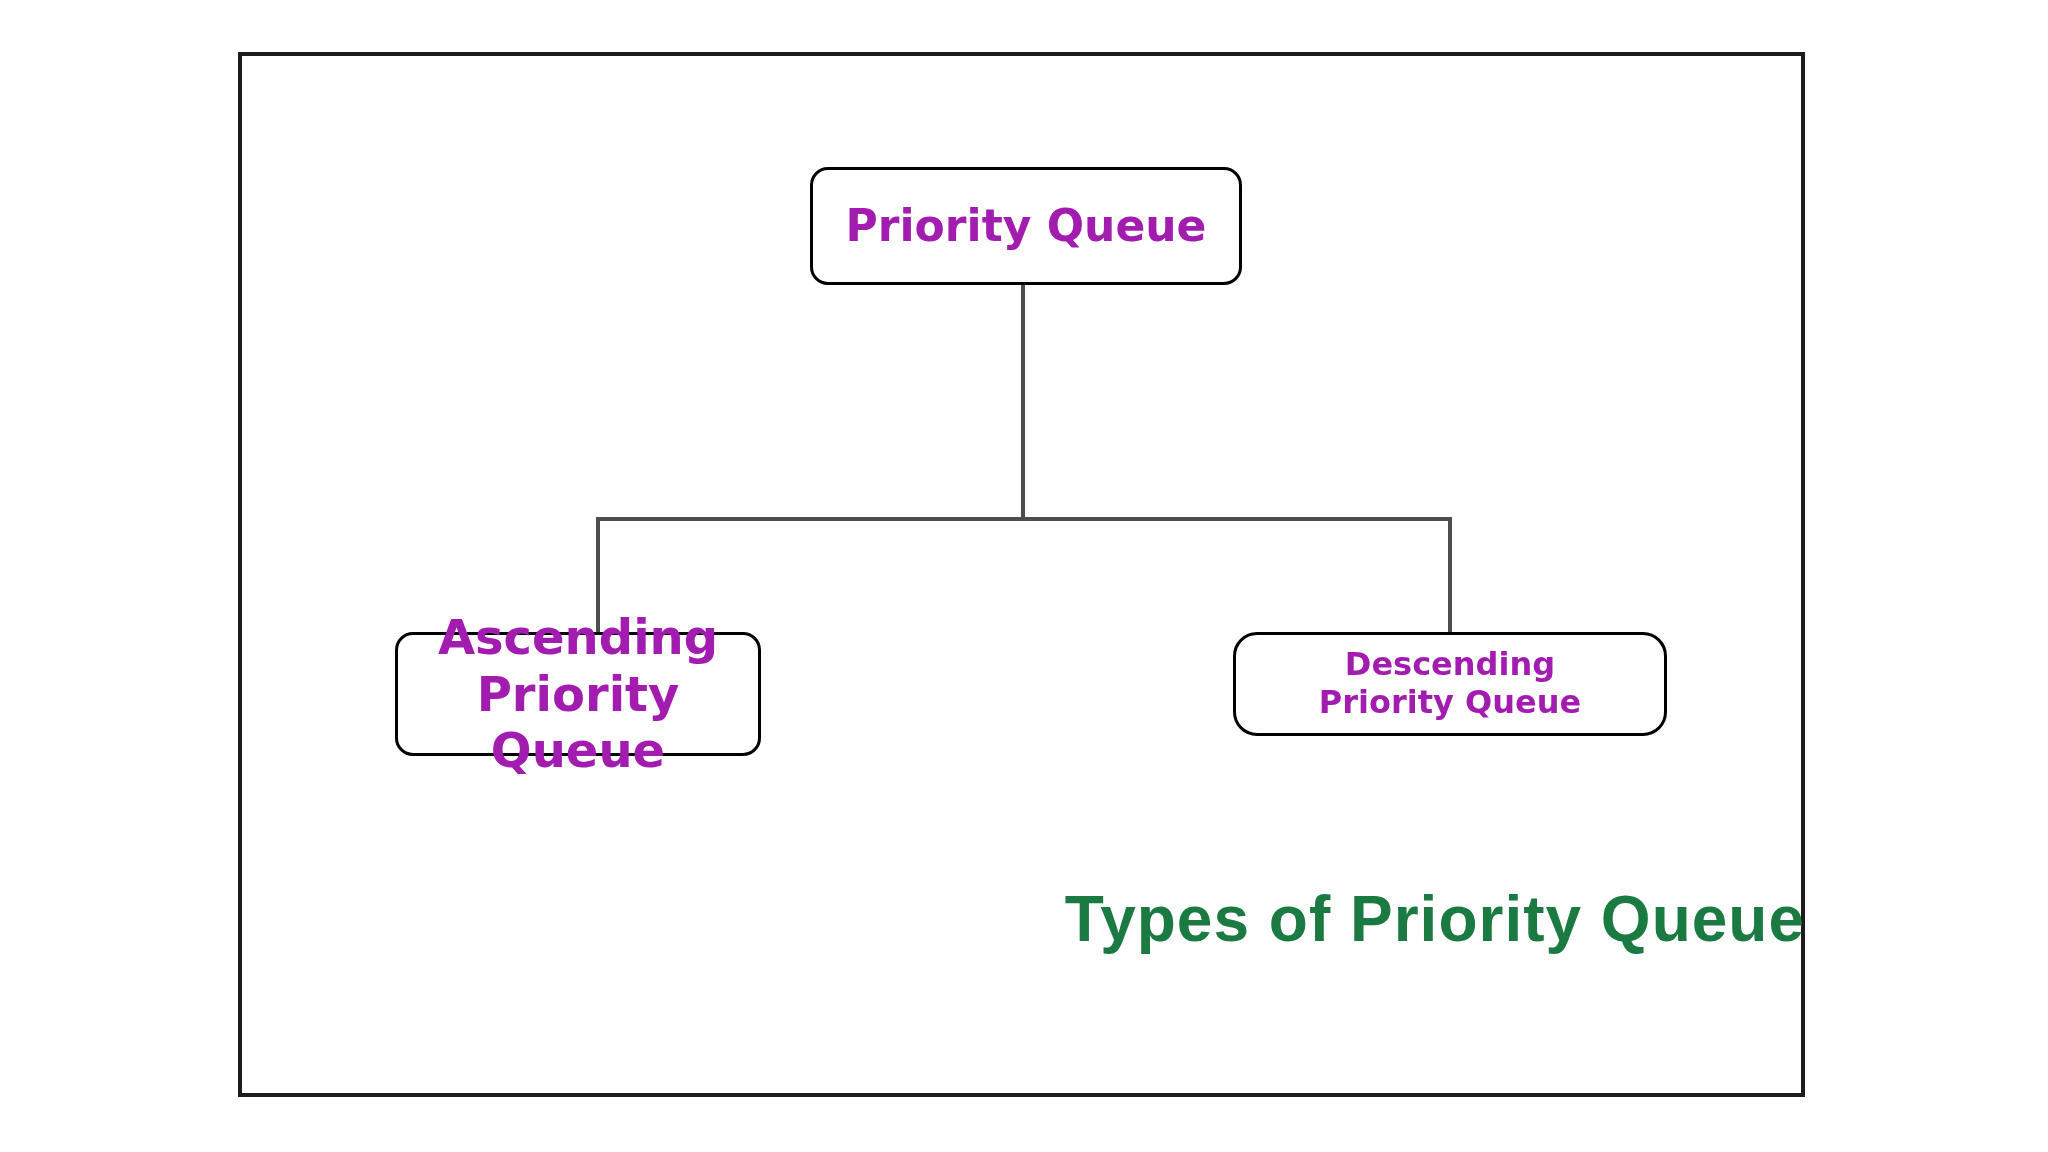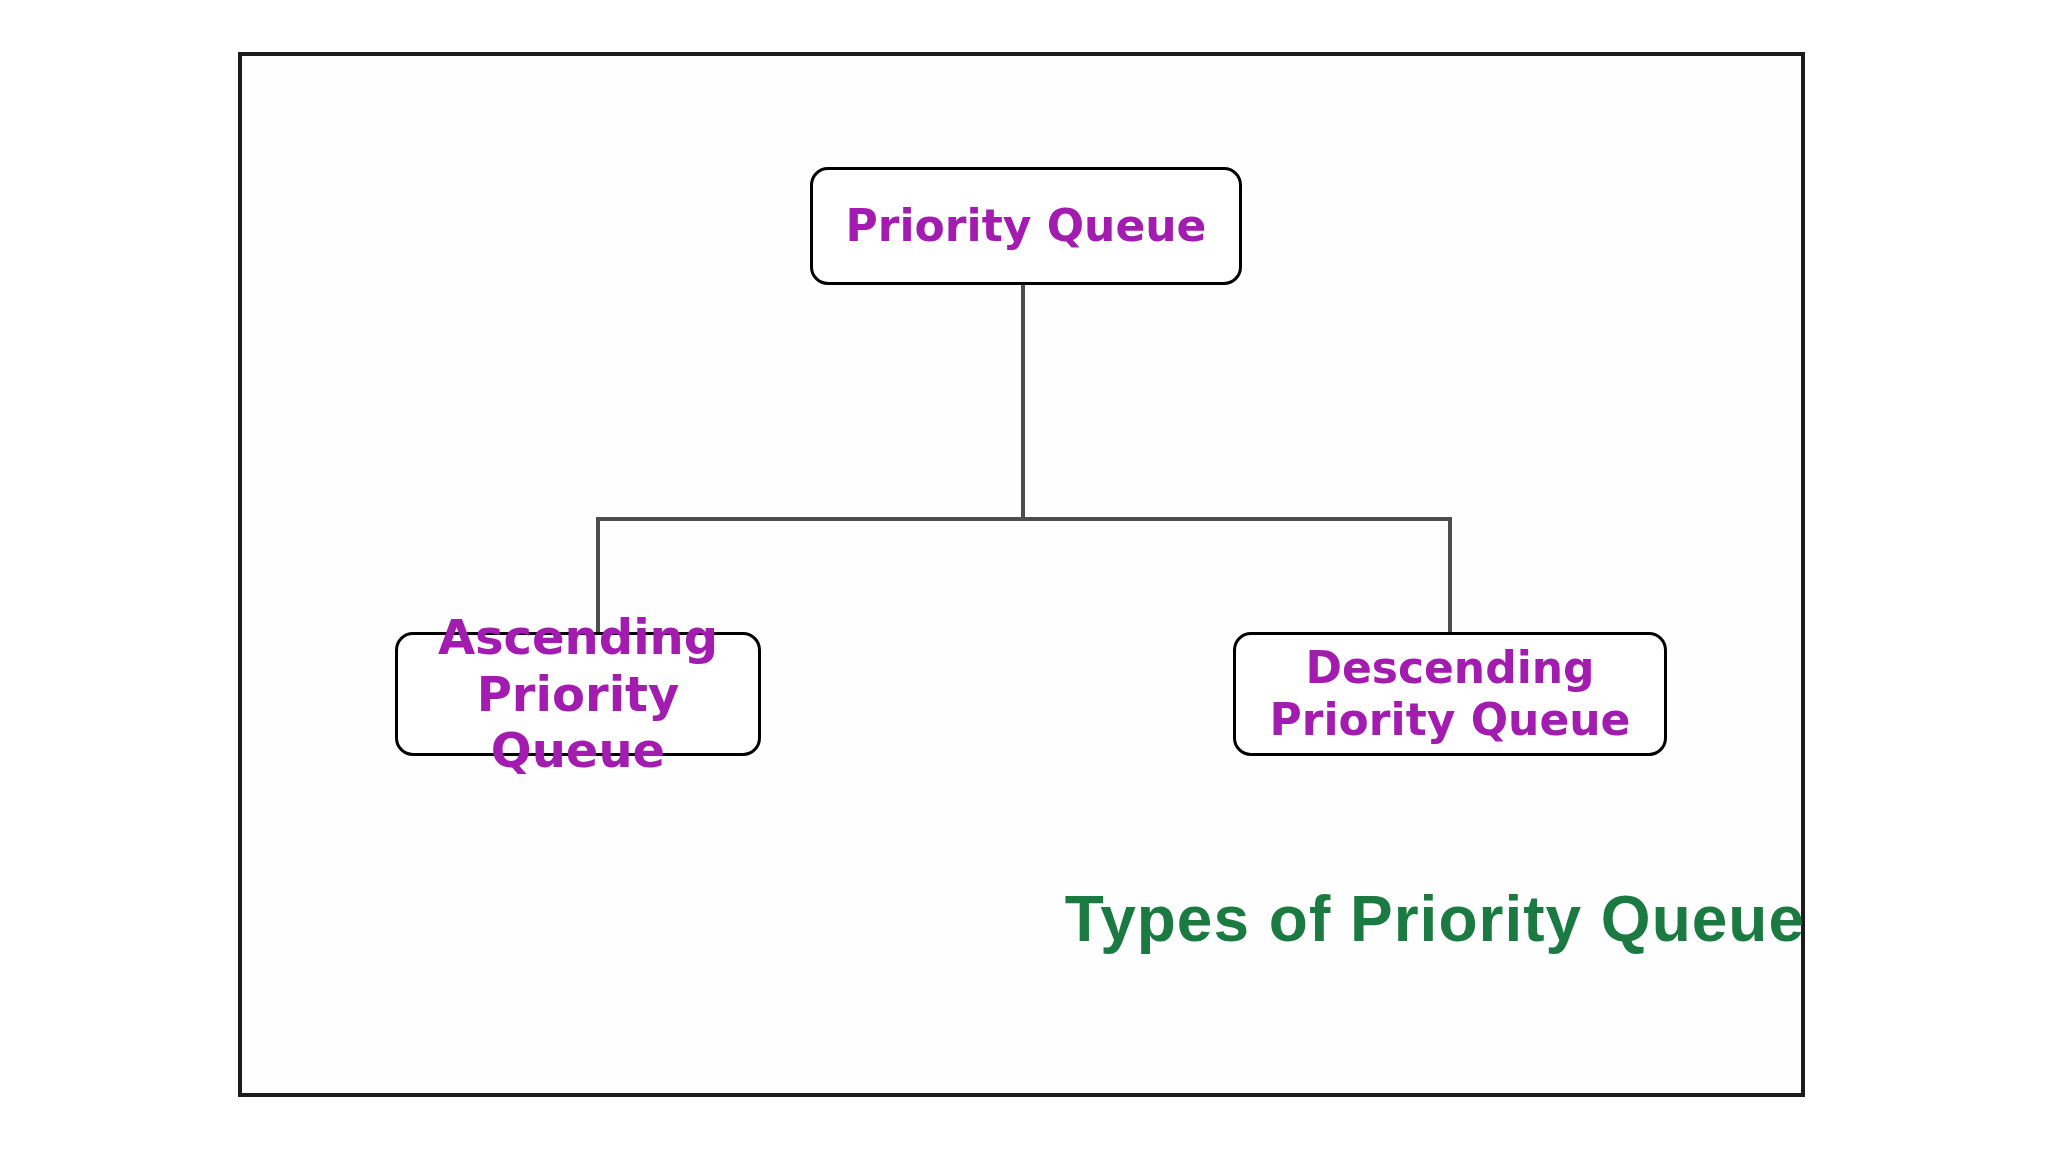--- a/index.html
+++ b/index.html
@@ -52,22 +52,23 @@
     top: 632px;
     width: 366px;
     height: 124px;
     font-size: 48px;
     margin-left: 12px;
   }
   .node-right {
     left: 1233px;
     top: 632px;
     width: 434px;
-    height: 124px;
-    font-size: 44px;
+    height: 104px;
+    font-size: 32px;
+    border-radius: 24px;
   }
   .connector {
     position: absolute;
     background: #4d4d4d;
   }
   .conn-root-drop {
     left: 1021px;
     top: 285px;
     width: 4px;
     height: 235px;

